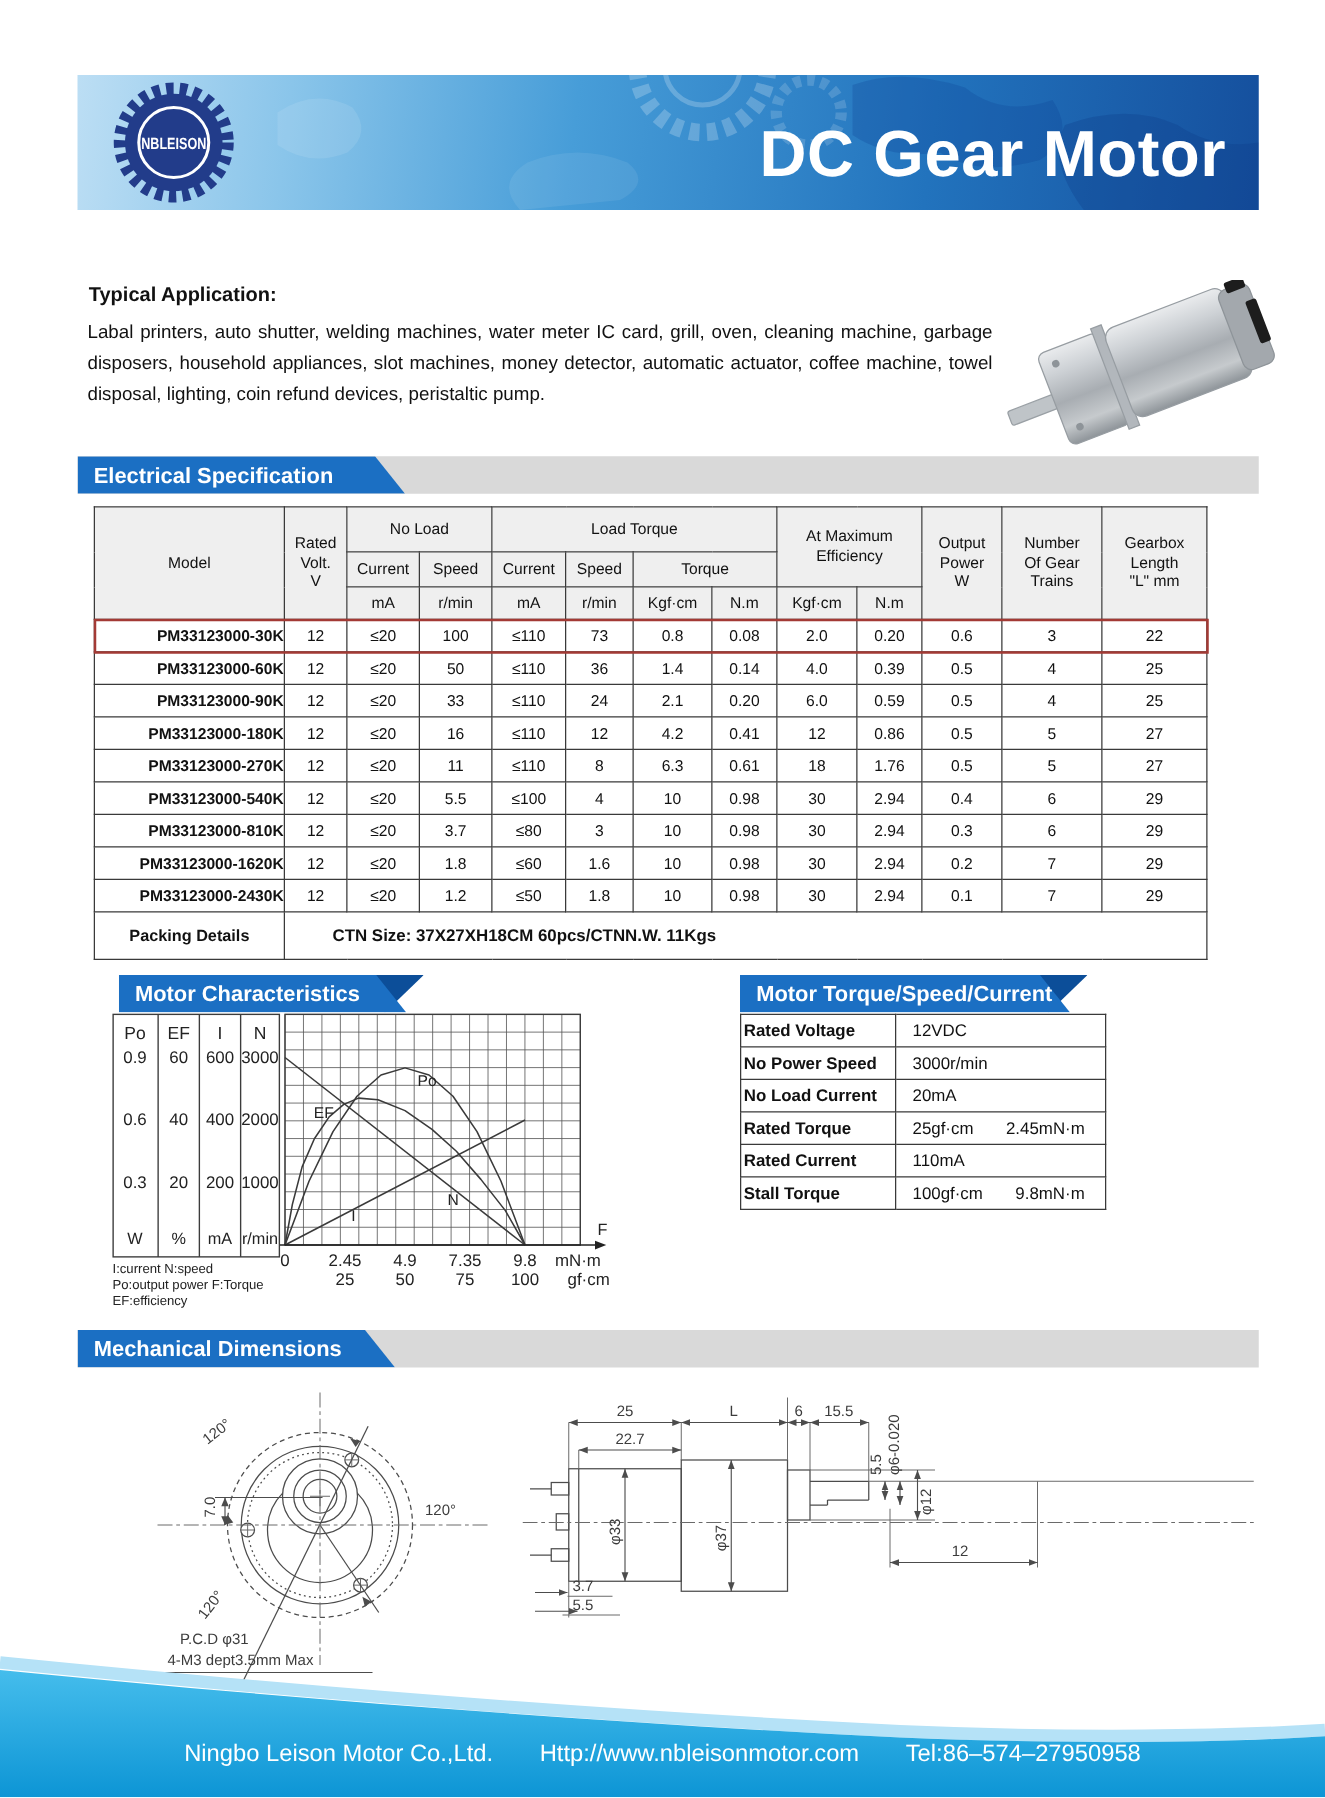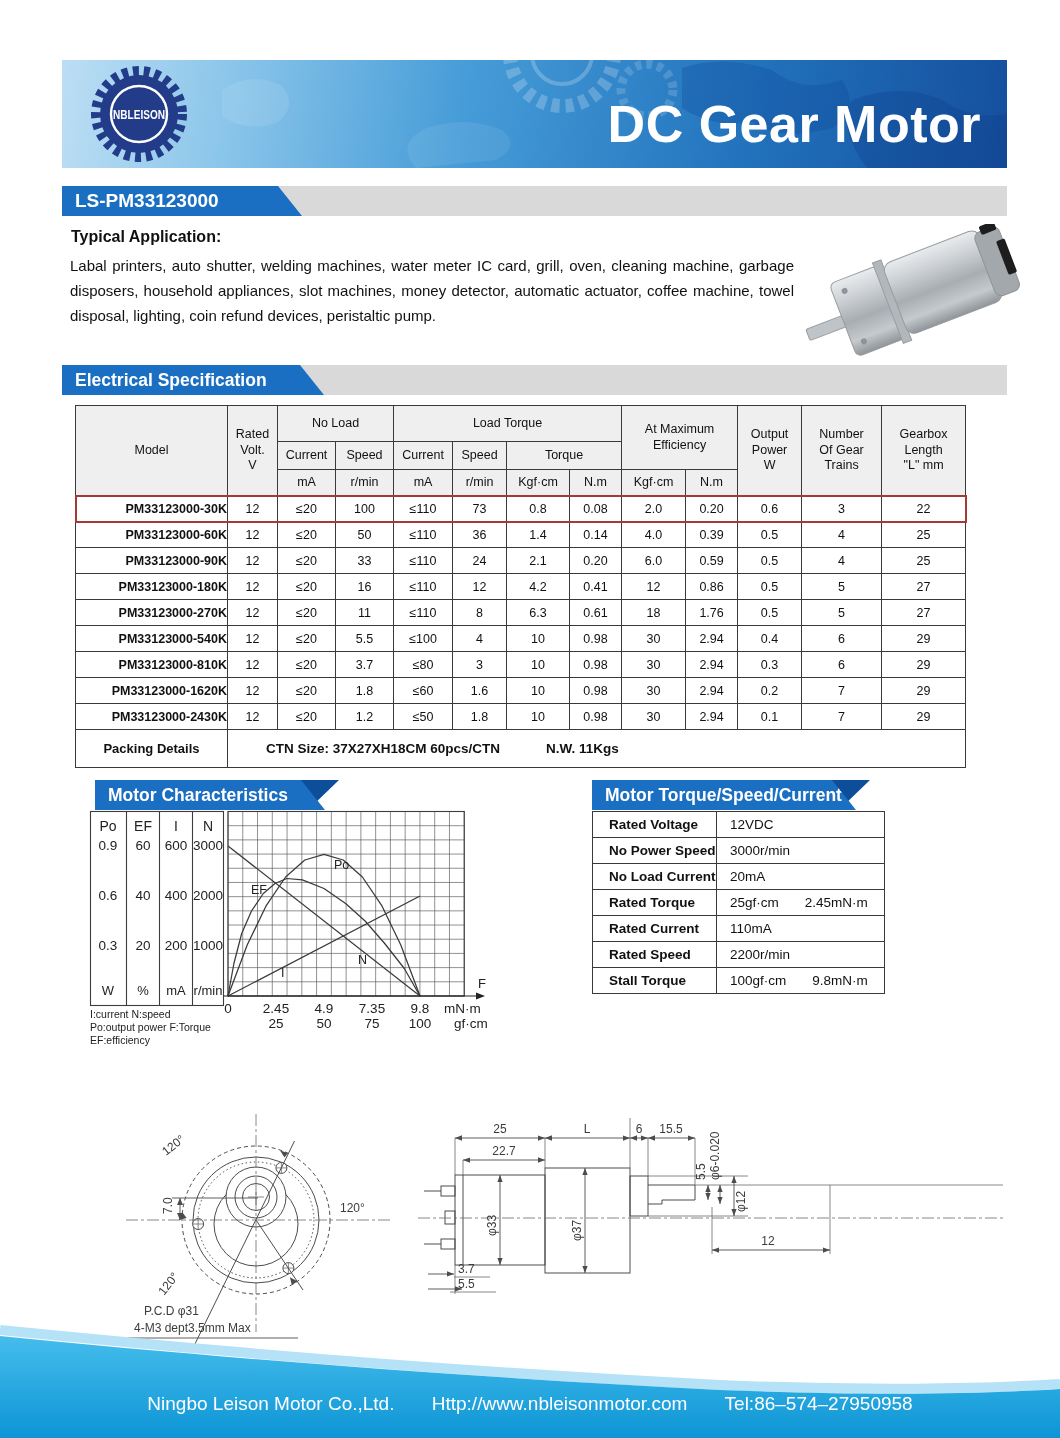--- a/index.html
+++ b/index.html
@@ -32,36 +32,36 @@
 
 .spec{position:absolute;left:75px;top:405px;width:890px;border-collapse:collapse;table-layout:fixed;font-size:12.5px}
 .spec th,.spec td{border:1px solid #3a3a3a;text-align:center;padding:0;overflow:hidden}
 .spec th{background:#efefef;font-weight:normal;white-space:pre-line;line-height:1.25}
 .spec .hr1 th{height:36px}.spec .hr2 th{height:28px}.spec .hr3 th{height:26px}
 .spec td{height:26px}
 .spec .mdl{text-align:right;padding-left:7px;font-weight:bold}
 .spec tr.hl{outline:2px solid #a33a35;outline-offset:-1px}
 .spec .pack td{height:38px;font-weight:bold;font-size:13px}
 .spec .pack .pv{text-align:left;padding-left:38px;font-size:13.5px}
-.spec .pack .nw{margin-left:46px}
+.spec .pack .nw{}
 
 
 .chart{position:absolute;left:88px;top:806px}
 .chart text{fill:#222}
 .chart .tbl{stroke:#3c3c3c;fill:none;stroke-width:1.1}
 .chart .plotborder{stroke:#3c3c3c;fill:none;stroke-width:1.1}
 .chart .gl{stroke:#555;stroke-width:.65}
 .chart .curve{fill:none;stroke:#3a3a3a;stroke-width:1.25;stroke-linejoin:round}
 .chart .axis{stroke:#222;stroke-width:1.2}
 .t14{font-size:14px}.t135{font-size:13.5px}.t13{font-size:13px}.t125{font-size:12.5px}.t105{font-size:10.5px}
 
 
 .tq{position:absolute;left:592px;top:811px;width:292px;border-collapse:collapse;table-layout:fixed;font-size:13.5px}
 .tq td{border:1px solid #3a3a3a;height:26px;padding:0}
-.tq .tl{font-weight:bold;padding-left:16px}
+.tq .tl{font-weight:bold;padding-left:2px}
 .tq .tv{padding-left:13px}
 .tq .tv2:not(:empty){margin-left:26px}
 
 
 .draw{position:absolute}
 .draw .s{stroke:#4c4c4c;fill:none;stroke-width:1}
 .draw .sw{stroke:#4c4c4c;fill:#fff;stroke-width:1}
 .draw .thin{stroke:#6a6a6a;stroke-width:.8}
 .draw text{fill:#3c3c3c;font-size:12px}
 .draw .cl{stroke:#6a6a6a;stroke-width:.8;stroke-dasharray:12 3 3 3}
@@ -92,24 +92,20 @@
     </svg>
     <svg class="logo" width="102" height="102" viewBox="0 0 102 102">
       <circle cx="51" cy="51" r="43" fill="none" stroke="#223c8a" stroke-width="10" stroke-dasharray="6 4.9"></circle>
       <circle cx="51" cy="51" r="39" fill="#223c8a"></circle>
       <circle cx="51" cy="51" r="28" fill="none" stroke="#ffffff" stroke-width="2.4"></circle>
       <text x="51" y="56" text-anchor="middle" font-size="13" font-weight="bold" fill="#ffffff" textLength="52" lengthAdjust="spacingAndGlyphs">NBLEISON</text>
     </svg>
     <div class="page-title">DC Gear Motor</div>
   </div>
 
-  <div class="ribbon" style="left:62px;top:186px;width:945px">
-    <div class="graybar" style="left:0;top:0;width:945px"></div>
-    <div class="ribbon-blue fs-model" style="width:240px">LS-PM33123000</div>
-  </div>
 
   <div class="app-head">Typical Application:</div>
   <div class="app-text">Labal printers, auto shutter, welding machines, water meter IC card, grill, oven, cleaning machine, garbage disposers, household appliances, slot machines, money detector, automatic actuator, coffee machine, towel disposal, lighting, coin refund devices, peristaltic pump.</div>
 
   <svg class="motor-img" width="256" height="136" viewBox="0 0 256 136">
     <defs>
       <linearGradient id="mg" x1="0" y1="0" x2="0" y2="1">
         <stop offset="0" stop-color="#e9ebed"></stop>
           <stop offset="0.25" stop-color="#cdd1d5"></stop>
         <stop offset="0.55" stop-color="#a8adb2"></stop>
@@ -458,30 +454,30 @@
         </tr>
     <tr>
           <td class="tl">Rated Torque</td>
           <td class="tv"><span>25gf·cm</span><span class="tv2">2.45mN·m</span></td>
         </tr>
     <tr>
           <td class="tl">Rated Current</td>
           <td class="tv"><span>110mA</span><span class="tv2"></span></td>
         </tr>
     <tr>
-          <td class="tl">Rated Speed</td>
-          <td class="tv"><span>2200r/min</span><span class="tv2"></span></td>
-        </tr>
-    <tr>
           <td class="tl">Stall Torque</td>
           <td class="tv"><span>100gf·cm</span><span class="tv2">9.8mN·m</span></td>
         </tr>
   </tbody>
     </table>
 
+  <div class="ribbon" style="left:62px;top:1064px;width:945px">
+    <div class="graybar" style="left:0;top:0;width:945px"></div>
+    <div class="ribbon-blue fs-sec" style="width:254px">Mechanical Dimensions</div>
+  </div>
 
   <svg class="draw" style="left:108px;top:1100px" width="300" height="252" viewBox="0 0 300 252">
     <g>
       <circle class="s dsh" cx="148" cy="120" r="74"></circle>
       <circle class="s" cx="148" cy="120" r="63"></circle>
       <circle class="s dot" cx="148" cy="120" r="58"></circle>
       <circle class="sw" cx="148" cy="124" r="42"></circle>
       <circle class="sw" cx="148" cy="97" r="30"></circle>
       <circle class="sw" cx="148" cy="97" r="21"></circle>
       <circle class="s" cx="148" cy="97" r="13.5"></circle>

